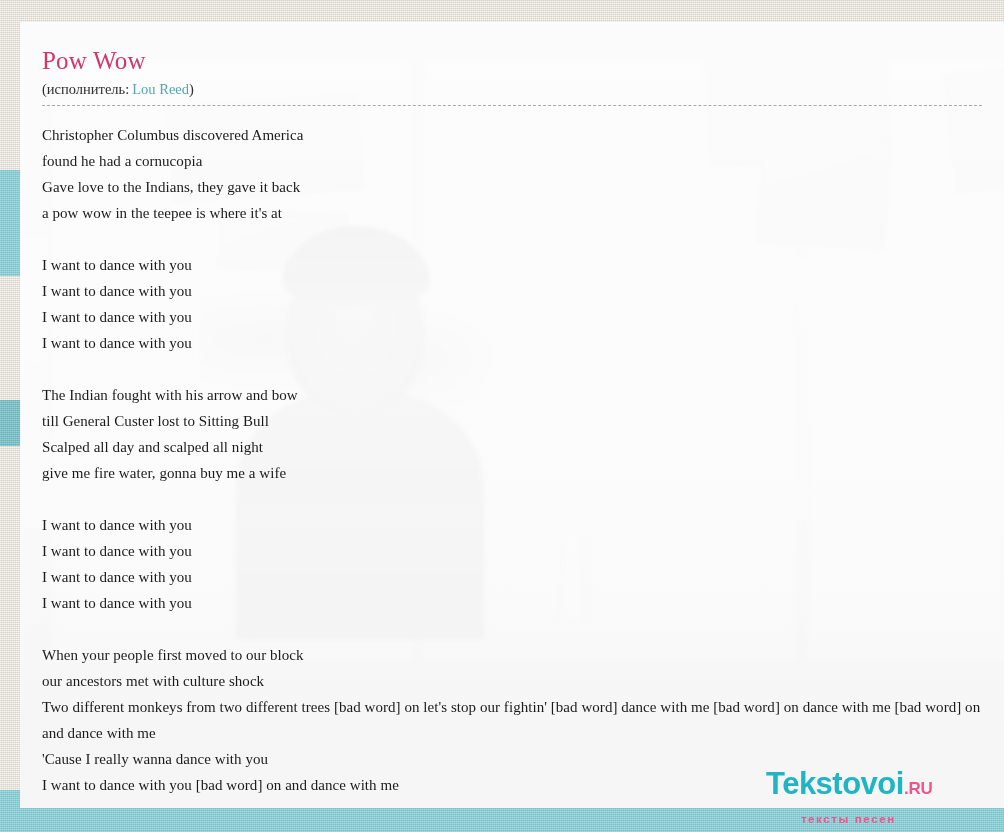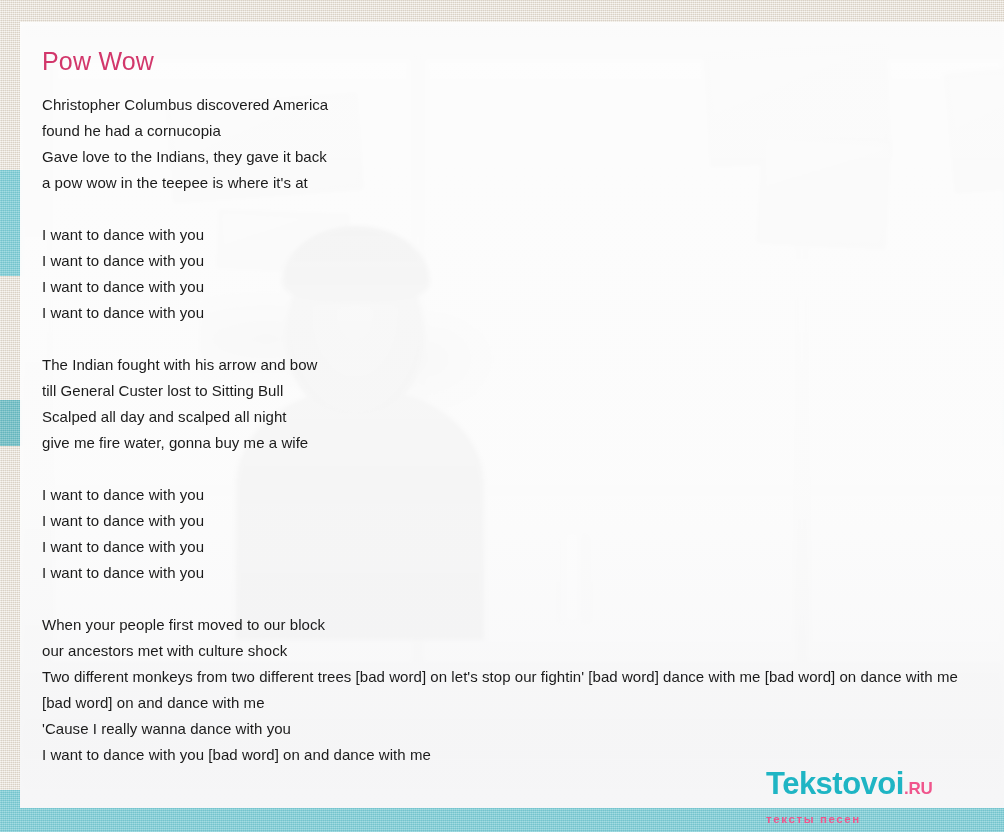--- a/index.html
+++ b/index.html
@@ -124,20 +124,21 @@
   
   #content-card {
     position: absolute;
     left: 20px;
     top: 22px;
     width: 984px;
     height: 786px;
     z-index: 3;
     background: linear-gradient(180deg, rgba(255,255,255,0.30) 0%, rgba(255,255,255,0.12) 60%, rgba(244,244,246,0.55) 100%);
     padding: 24px 22px 0 22px;
+    font-family: Liberation Serif, serif;
   }
 
   #song-title {
     color: #D2376B;
     font-size: 25px;
     font-weight: normal;
     line-height: 30px;
     letter-spacing: 0.2px;
   }
 
@@ -165,21 +166,21 @@
   }
   .lyric-line { min-height: 26px; }
   .lyric-blank { height: 26px; }
 
   
   #site-logo {
     position: absolute;
     left: 766px;
     top: 768px;
     z-index: 4;
-    text-align: left;
+    text-align: center;
     line-height: 1;
   }
   #logo-main {
     font-size: 31px;
     font-weight: bold;
     color: #1FB5C4;
     letter-spacing: -0.5px;
   }
   #logo-tld {
     font-size: 17px;
@@ -221,20 +222,21 @@
   <div class="ph ph-hair"></div>
   <div class="ph ph-counter"></div>
   <div class="ph ph-bottle"></div>
   <div id="bg-photo-veil"></div>
 </div>
 
 <div id="content-card">
 
   <h1 id="song-title" style="color: rgb(210, 55, 107);">Pow Wow</h1>
 
+  <div id="artist-line"><span>(исполнитель:</span><a href="#" id="artist-link" style="color: rgb(87, 163, 176);">Lou Reed</a><span>)</span></div>
 
   <div id="lyrics"><div class="lyric-line">Christopher Columbus discovered America</div><div class="lyric-line">found he had a cornucopia</div><div class="lyric-line">Gave love to the Indians, they gave it back</div><div class="lyric-line">a pow wow in the teepee is where it's at</div><div class="lyric-blank"></div><div class="lyric-line">I want to dance with you</div><div class="lyric-line">I want to dance with you</div><div class="lyric-line">I want to dance with you</div><div class="lyric-line">I want to dance with you</div><div class="lyric-blank"></div><div class="lyric-line">The Indian fought with his arrow and bow</div><div class="lyric-line">till General Custer lost to Sitting Bull</div><div class="lyric-line">Scalped all day and scalped all night</div><div class="lyric-line">give me fire water, gonna buy me a wife</div><div class="lyric-blank"></div><div class="lyric-line">I want to dance with you</div><div class="lyric-line">I want to dance with you</div><div class="lyric-line">I want to dance with you</div><div class="lyric-line">I want to dance with you</div><div class="lyric-blank"></div><div class="lyric-line">When your people first moved to our block</div><div class="lyric-line">our ancestors met with culture shock</div><div class="lyric-line">Two different monkeys from two different trees [bad word] on let's stop our fightin' [bad word] dance with me [bad word] on dance with me [bad word] on and dance with me</div><div class="lyric-line">'Cause I really wanna dance with you</div><div class="lyric-line">I want to dance with you [bad word] on and dance with me</div></div>
 
 </div>
 
 <div id="site-logo">
   <div><span id="logo-main" style="color: rgb(31, 181, 196);">Tekstovoi</span><span id="logo-tld" style="color: rgb(240, 85, 140);">.RU</span></div>
   <div id="logo-sub" style="color: rgb(240, 85, 140);">тексты песен</div>
 </div>
 

